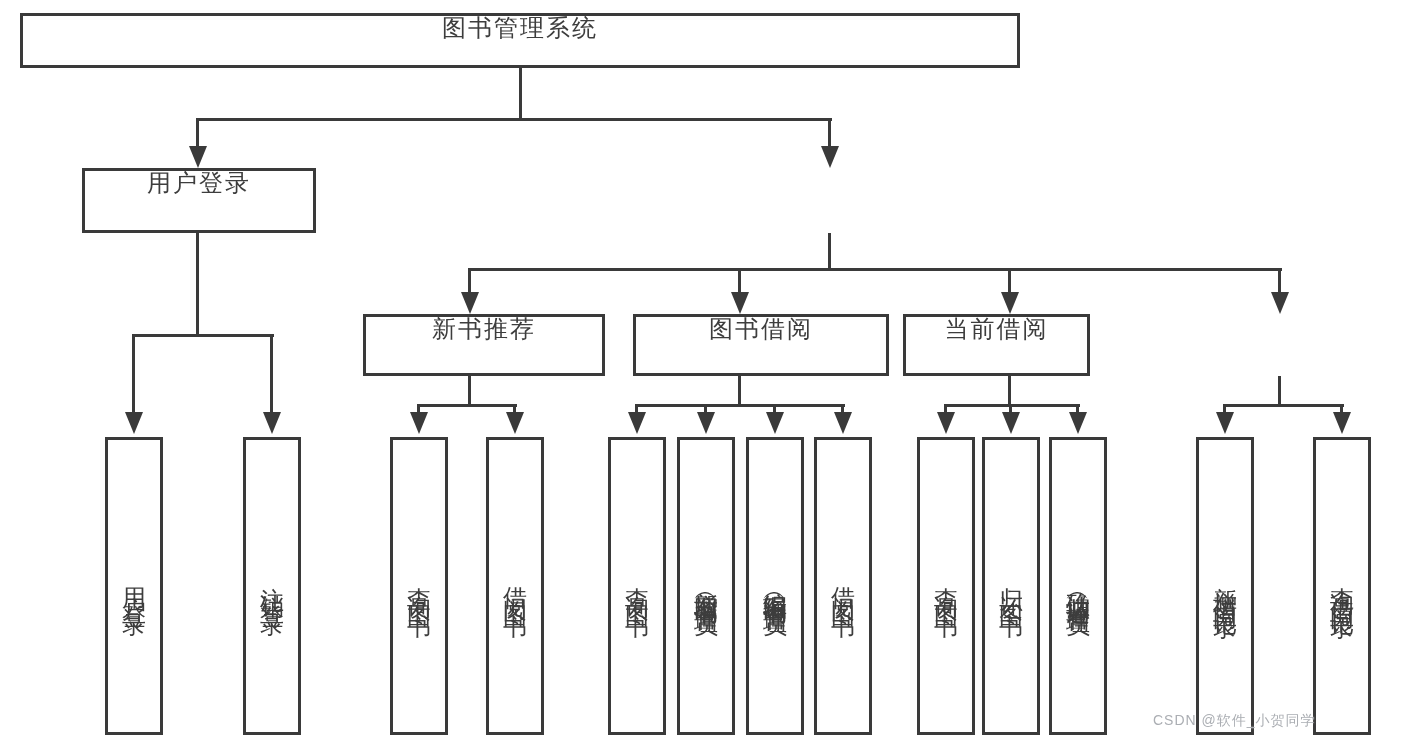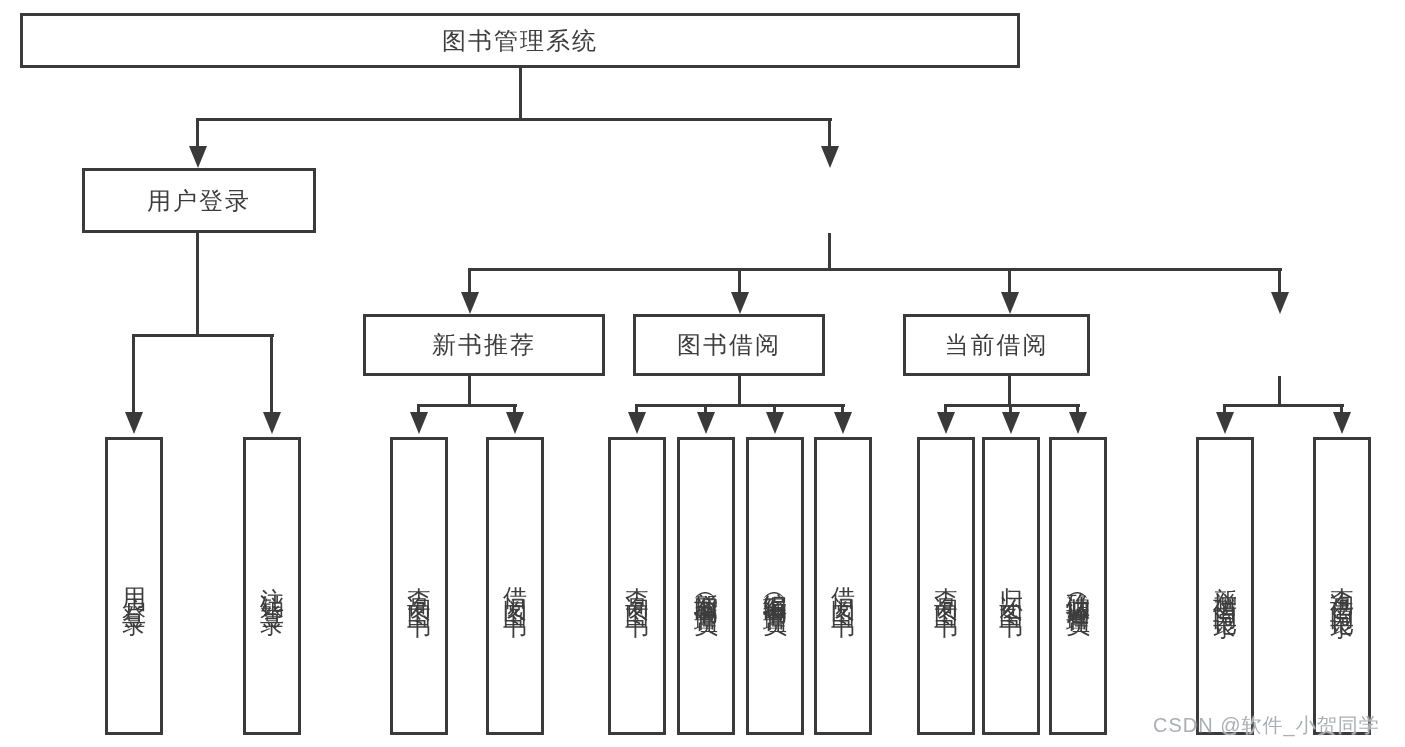--- a/index.html
+++ b/index.html
@@ -3,21 +3,21 @@
 <meta charset="utf-8">
 <style>
   html,body{margin:0;padding:0;background:#ffffff;}
   #canvas{
     position:relative;width:1405px;height:747px;background:#ffffff;overflow:hidden;
     font-family:"Liberation Sans","DejaVu Sans",sans-serif;
   }
   
   .hbox{
     position:absolute;box-sizing:border-box;background:#ffffff;
-    border:3px solid #3a3a3a;display:flex;align-items:center;justify-content:center;
+    border:3px solid #3a3a3a;display:flex;justify-content:center;
   }
   .hbox span{font-size:24px;color:#3d3d3d;letter-spacing:2px;line-height:1;}
   
   .vbox{
     position:absolute;box-sizing:border-box;background:#ffffff;
     border:3px solid #3a3a3a;top:437px;width:58px;height:298px;
     display:flex;align-items:center;justify-content:center;
   }
   .vbox span{
     writing-mode:vertical-rl;text-orientation:mixed;
@@ -29,31 +29,31 @@
   .ah{
     position:absolute;width:0;height:0;
     border-left:9px solid transparent;border-right:9px solid transparent;
     border-top:22px solid #3a3a3a;
   }
   
   #n-root{left:20px;top:13px;width:1000px;height:55px;}
   #n-user-login{left:82px;top:168px;width:234px;height:65px;}
   #n-book-mgmt{left:712px;top:168px;width:236px;height:65px;}
   #n-new-book{left:363px;top:314px;width:242px;height:62px;}
-  #n-book-borrow{left:633px;top:314px;width:192px;height:62px;}
+  #n-book-borrow{left:633px;top:314px;width:256px;height:62px;}
   #n-cur-borrow{left:903px;top:314px;width:187px;height:62px;}
   #n-records{left:1173px;top:314px;width:215px;height:62px;}
   #l-ul-login{left:105px;}  #l-ul-logout{left:243px;}
   #l-nbr-query{left:390px;} #l-nbr-borrow{left:486px;}
   #l-bb-query{left:608px;}  #l-bb-add{left:677px;} #l-bb-edit{left:746px;} #l-bb-borrow{left:814px;}
   #l-cb-query{left:917px;}  #l-cb-return{left:982px;} #l-cb-confirm{left:1049px;}
   #l-br-add{left:1196px;}   #l-br-query{left:1313px;}
   .watermark{
     position:absolute;left:1153px;top:712px;width:240px;
-    font-size:20px;color:#abaeb3;letter-spacing:1px;white-space:nowrap;z-index:5;
+    font-size:14px;color:#abaeb3;letter-spacing:1px;white-space:nowrap;z-index:5;
     text-shadow:0 0 2px #ffffff;
   }
 </style>
 </head>
 <body>
 
 <div id="canvas">
 
   <div class="hbox" id="n-root">
     <span>图书管理系统</span>

